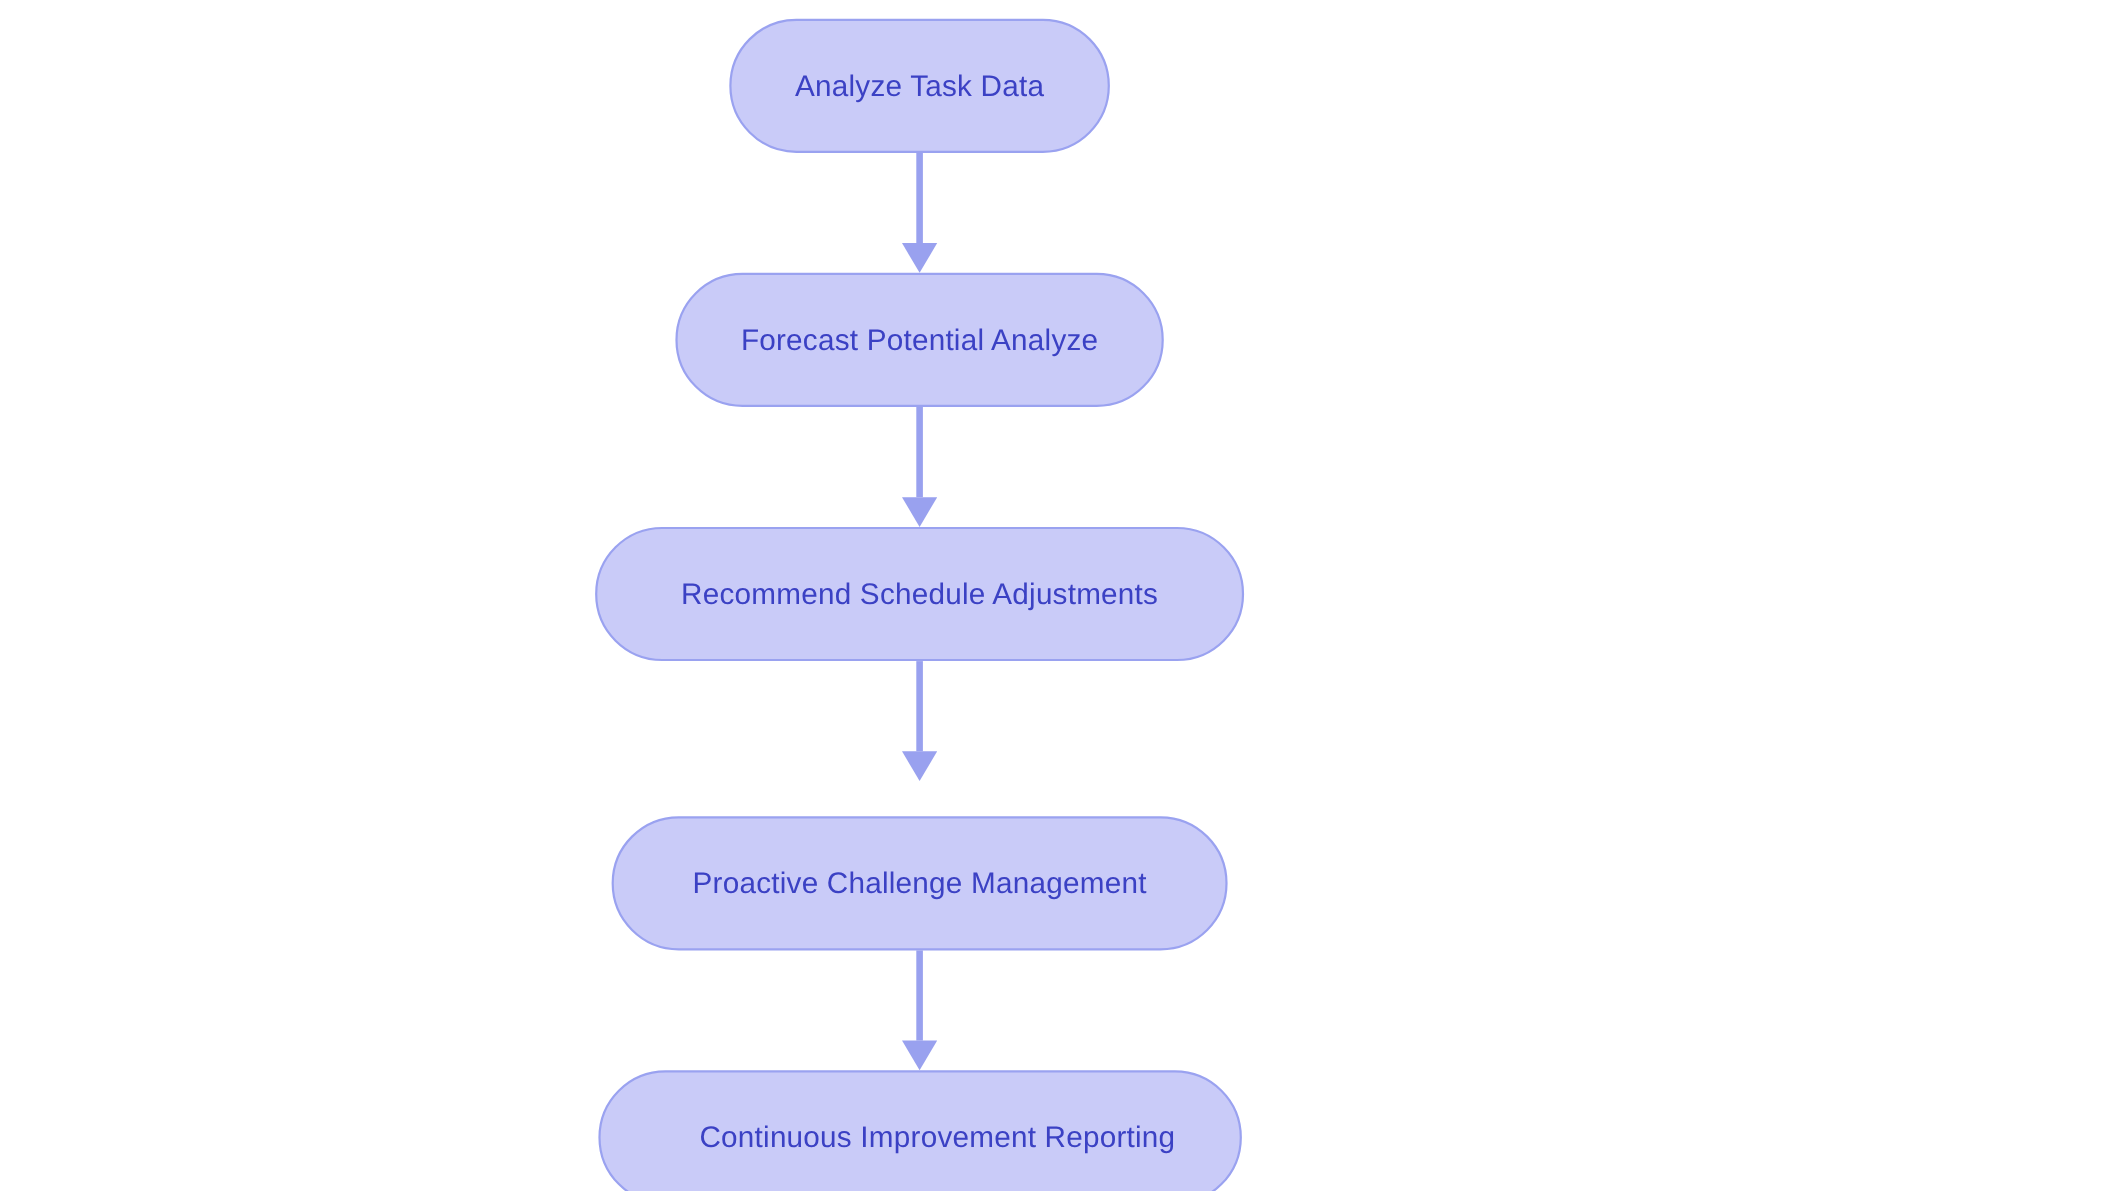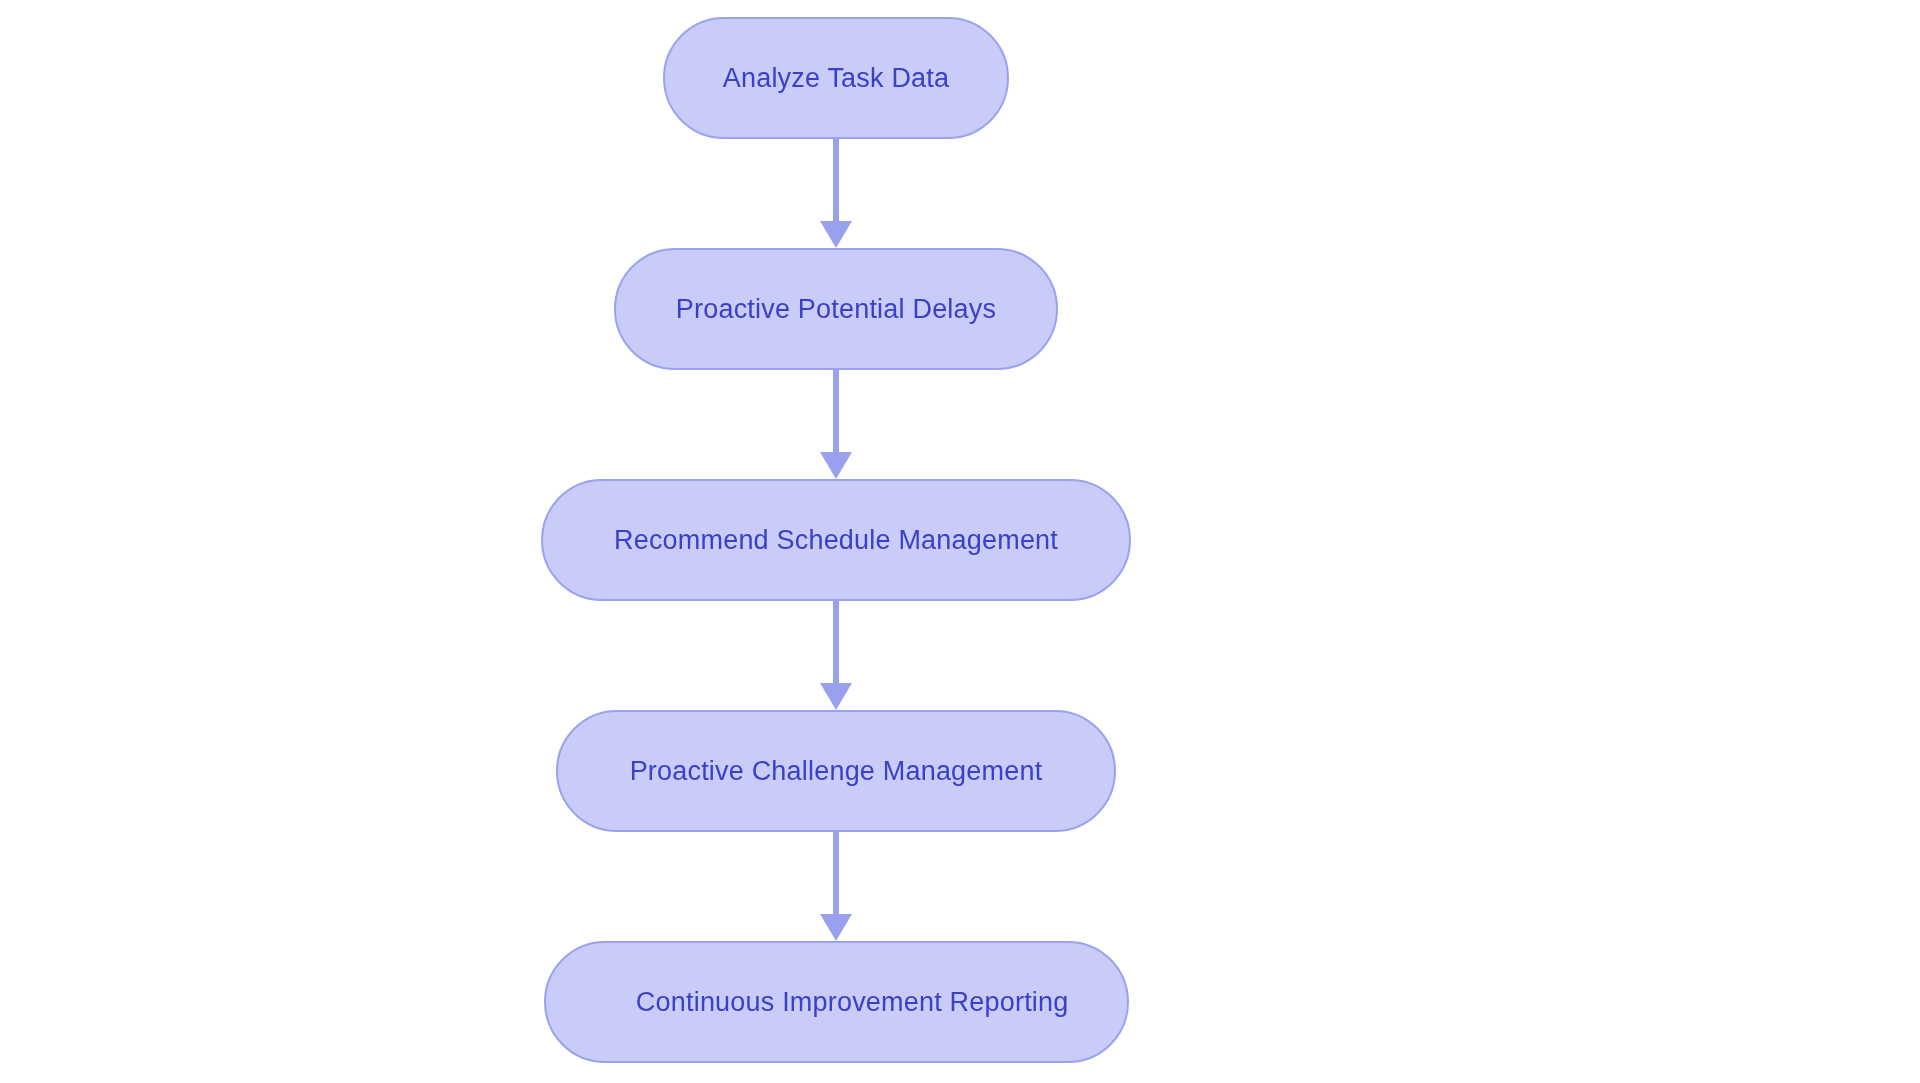--- a/index.html
+++ b/index.html
@@ -39,21 +39,21 @@
     justify-content: center;
     padding: 0 58px;
     font-size: 27px;
     letter-spacing: 0.2px;
     white-space: nowrap;
     flex: 0 0 auto;
   }
   .node.n0 { min-width: 336px; }
   .node.n1 { min-width: 444px; }
   .node.n2 { min-width: 590px; }
-  .node.n3 { min-width: 560px; }
+  .node.n3 { min-width: 560px; margin-top: 32px; }
   .node.n4 { min-width: 585px; justify-content: flex-end; }
   .arrow {
     height: 109px;
     display: flex;
     flex-direction: column;
     align-items: center;
     flex: 0 0 auto;
   }
   .arrow .line {
     width: 6px;
@@ -77,30 +77,30 @@
   <div class="node n0">
     <span>Analyze Task Data</span>
   </div>
 
   <div class="arrow">
     <div class="line"></div>
     <div class="head"></div>
   </div>
 
   <div class="node n1">
-    <span>Proactive Potential Delays</span>
+    <span>Forecast Potential Analyze</span>
   </div>
 
   <div class="arrow">
     <div class="line"></div>
     <div class="head"></div>
   </div>
 
   <div class="node n2">
-    <span>Recommend Schedule Management</span>
+    <span>Recommend Schedule Adjustments</span>
   </div>
 
   <div class="arrow">
     <div class="line"></div>
     <div class="head"></div>
   </div>
 
   <div class="node n3">
     <span>Proactive Challenge Management</span>
   </div>

